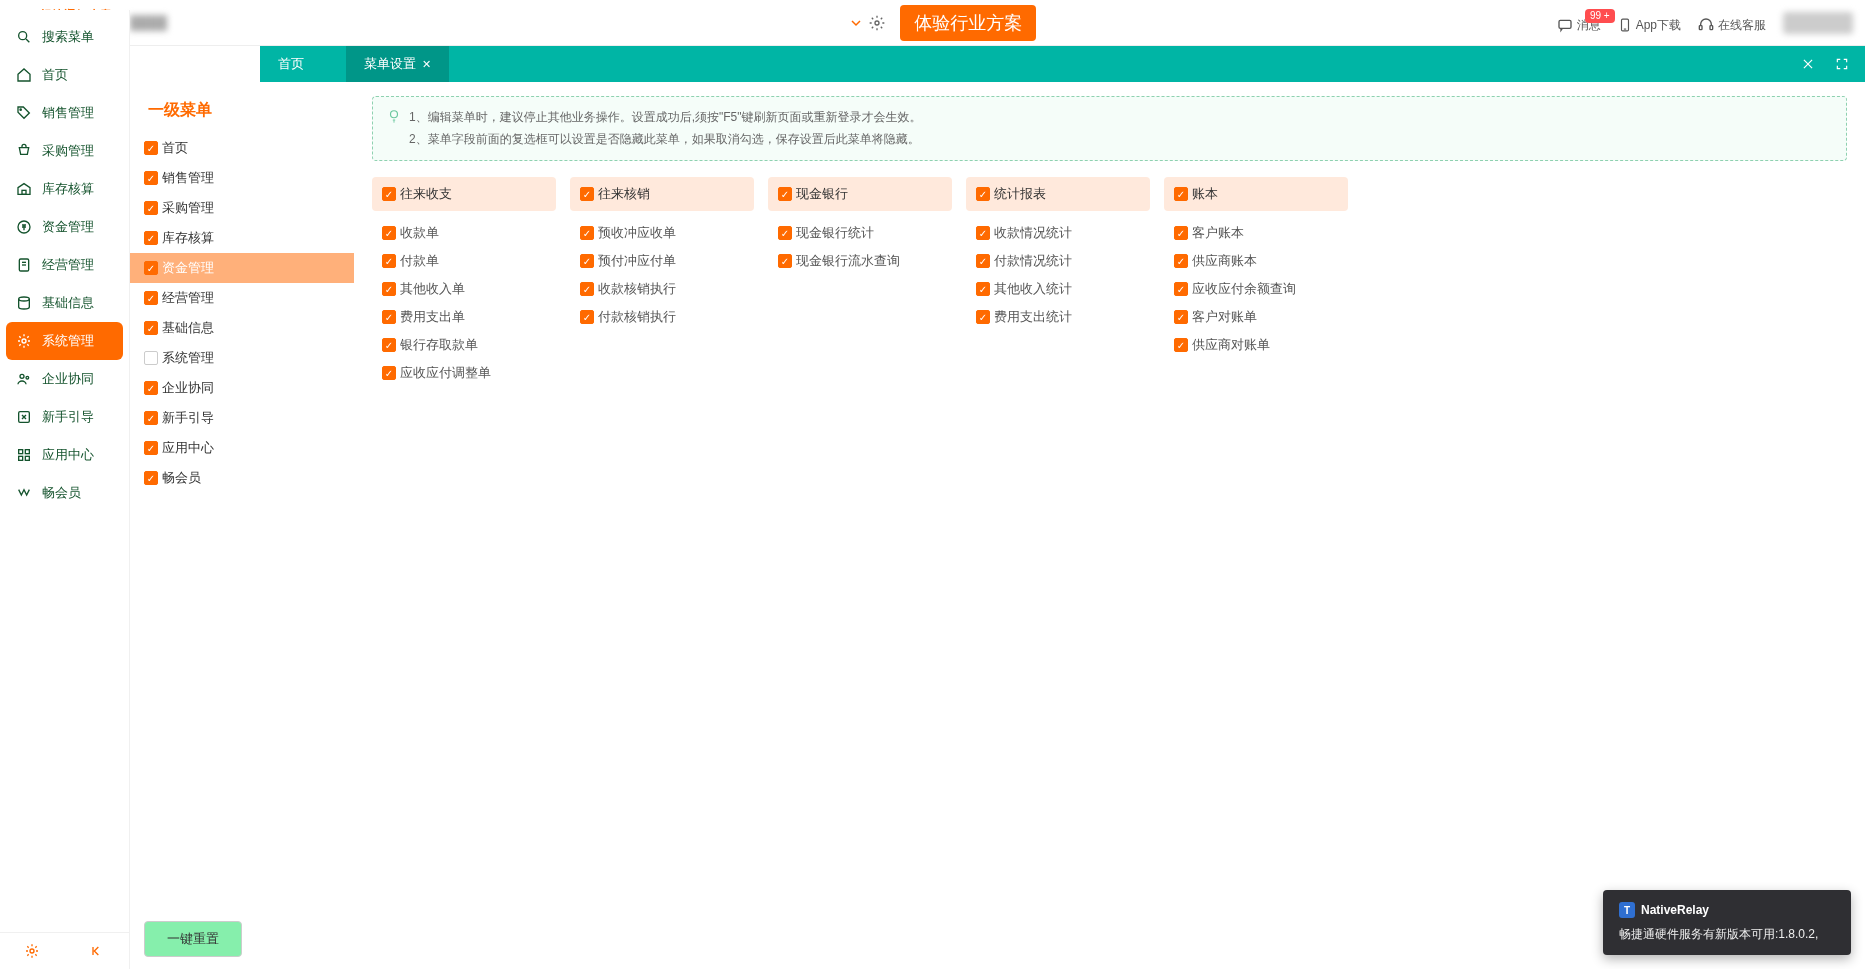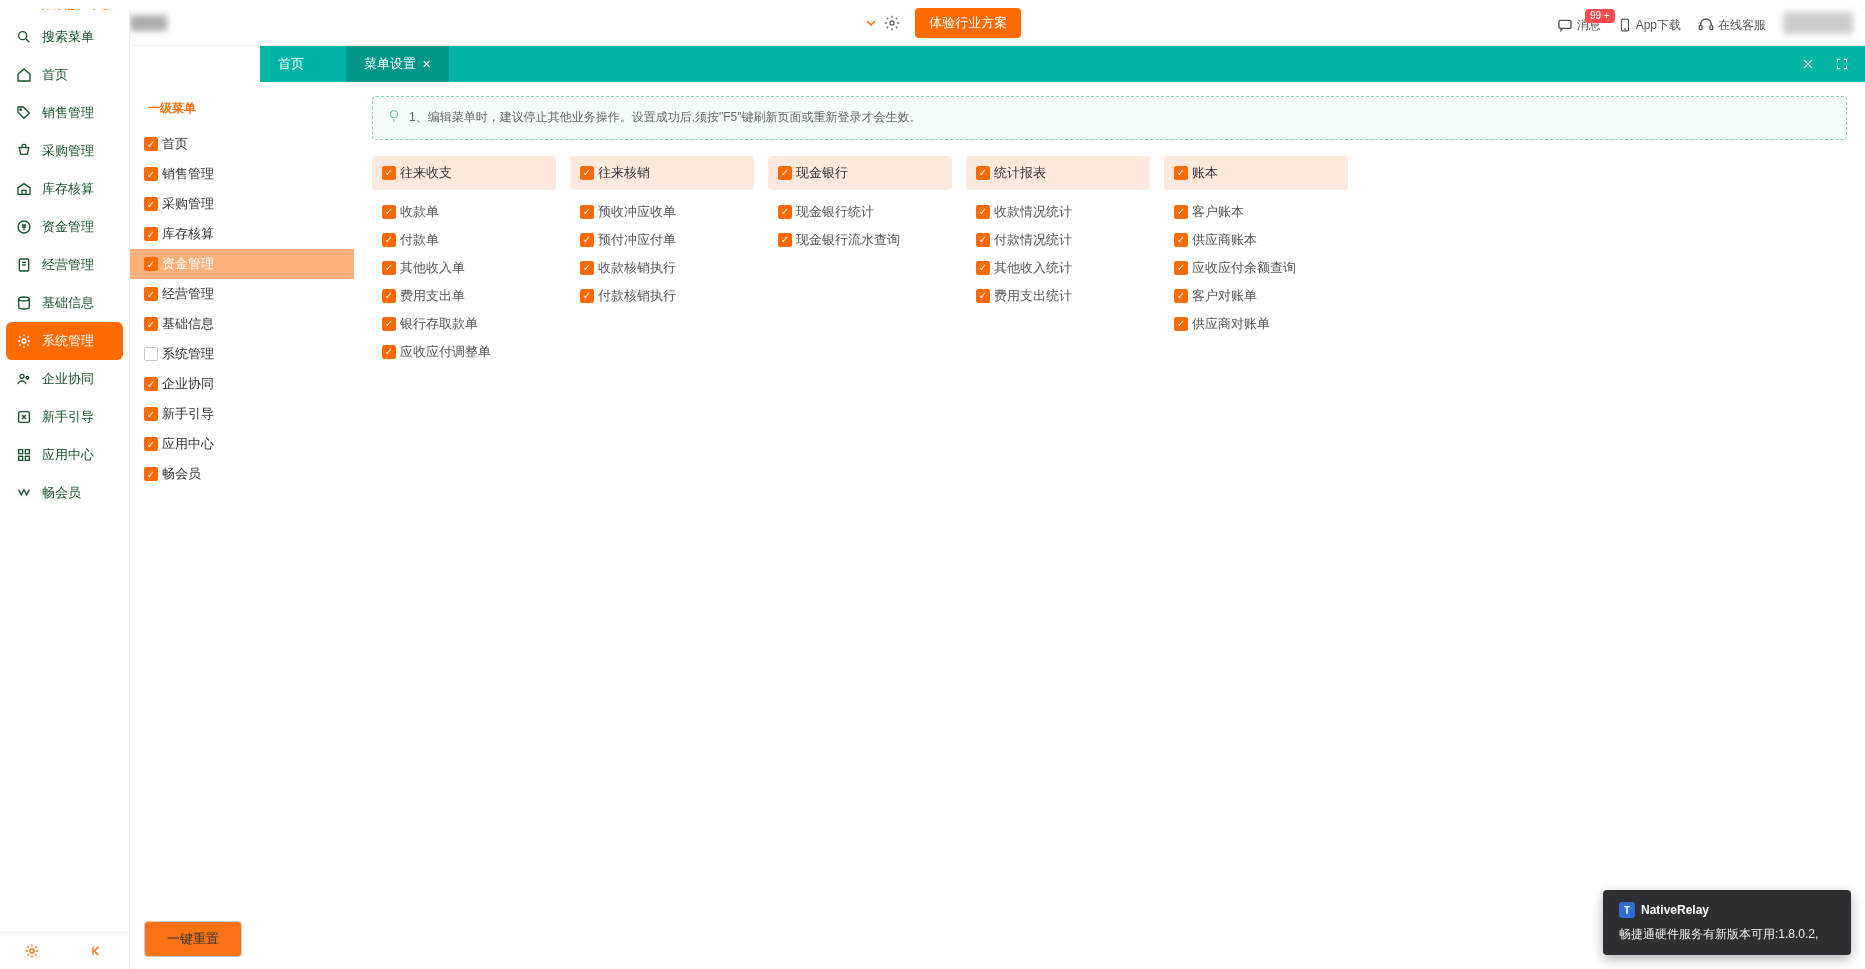--- a/index.html
+++ b/index.html
@@ -7,21 +7,21 @@
 
 
 .top-header { height: 46px; display: flex; align-items: center; padding: 0 12px; border-bottom: 1px solid #eee; }
 .logo-area { width: 118px; display: flex; align-items: center; gap: 4px; }
 .logo-mark { width: 24px; height: 24px; }
 .logo-text { font-size: 12px; color: #ff6a00; font-weight: 600; line-height: 1.1; }
 .logo-sub { font-size: 10px; color: #ff6a00; }
 .org-select { flex: 0 0 200px; display: flex; align-items: center; gap: 6px; color: #aaa; filter: blur(3px); }
 .chev { color: #ff6a00; margin-left: auto; }
 .gear-btn { width: 30px; height: 30px; display: flex; align-items: center; justify-content: center; color: #666; cursor: pointer; }
-.primary-btn { background: #ff6a00; color: #fff; border: none; border-radius: 4px; padding: 6px 14px; font-size: 13px; cursor: pointer; margin-left: 8px; }
+.primary-btn { background: #ff6a00; color: #fff; border: none; border-radius: 4px; padding: 6px 14px; font-size: 18px; cursor: pointer; margin-left: 8px; }
 .header-right { margin-left: auto; display: flex; align-items: flex-end; gap: 17px; color: #555; font-size: 12px; }
 .hr-item { display: flex; align-items: center; gap: 4px; cursor: pointer; position: relative; }
 .badge { position: absolute; top: -8px; right: -14px; background: #ff4d4f; color: #fff; font-size: 10px; border-radius: 4px; padding: 0 5px; line-height: 14px; }
 .avatar-blur { width: 70px; height: 22px; background: #ccc; filter: blur(3px); border-radius: 3px; }
 
 
 .tabs-bar { height: 36px; background: #00b5a5; display: flex; align-items: stretch; position: relative; margin-left: 130px; }
 .tab { display: flex; align-items: center; padding: 0 18px; color: #fff; font-size: 13px; cursor: pointer; gap: 6px; }
 .tab.active { background: #009688; margin-left: 24px; }
 .tab-close { font-size: 11px; cursor: pointer; }
@@ -39,26 +39,26 @@
 .nav-icon { width: 16px; height: 16px; display: inline-flex; align-items: center; justify-content: center; flex-shrink: 0; }
 .sidebar-footer { display: flex; border-top: 1px solid #f0f0f0; }
 .sf-btn { flex: 1; height: 36px; display: flex; align-items: center; justify-content: center; color: #ff6a00; cursor: pointer; }
 
 
 .content-wrap { flex: 1; display: flex; flex-direction: column; min-width: 0; }
 .content { flex: 1; display: flex; min-height: 0; }
 
 
 .level1-panel { width: 224px; background: #fff; padding: 12px 0 0 0; position: relative; }
-.level1-title { color: #ff6a00; font-size: 12px; font-weight: 600; padding: 6px 18px 12px; }
+.level1-title { color: #ff6a00; font-size: 16px; font-weight: 600; padding: 6px 18px 12px; }
 .l1-item { display: flex; align-items: center; gap: 4px; padding: 6px 8px 6px 14px; cursor: pointer; font-size: 13px; }
 .l1-item.active { background: #ffb07a; color: #fff; }
 .l1-item .cb { flex-shrink: 0; }
 .reset-bar { position: absolute; bottom: 12px; left: 14px; }
-.reset-btn { border: 1px solid #ccc; background: #f97316; padding: 8px 22px; border-radius: 4px; font-size: 13px; cursor: pointer; color: #333; }
+.reset-btn { border: 1px solid #ccc; background: #86efac; padding: 8px 22px; border-radius: 4px; font-size: 13px; cursor: pointer; color: #333; }
 
 
 .detail { flex: 1; padding: 14px 18px; overflow: auto; background: #fff; min-width: 0; }
 .tip-box { border: 1px dashed #8ed1b0; background: #f5fdf9; border-radius: 4px; padding: 10px 14px; color: #666; font-size: 12px; display: flex; gap: 8px; line-height: 1.8; }
 .tip-icon { color: #6ac79e; margin-top: 2px; }
 .groups { display: flex; gap: 14px; margin-top: 16px; flex-wrap: wrap; align-items: flex-start; }
 .group { width: 184px; }
 .group-header { background: #ffe9dc; border-radius: 4px; padding: 8px 10px; display: flex; align-items: center; gap: 4px; font-size: 13px; color: #333; margin-bottom: 8px; }
 .group-items { padding: 0 4px; }
 .g-item { display: flex; align-items: center; gap: 4px; padding: 5px 6px; font-size: 13px; color: #555; }
@@ -368,20 +368,21 @@
         <div class="tip-box">
           <span class="tip-icon">
             <svg width="14" height="14" viewBox="0 0 24 24" fill="none" stroke="#6ac79e" stroke-width="2">
                 <circle cx="12" cy="9" r="6"></circle>
                 <line x1="10" y1="19" x2="14" y2="19"></line>
                 <line x1="11" y1="22" x2="13" y2="22"></line>
               </svg>
           </span>
           <div>
             <div>1、编辑菜单时，建议停止其他业务操作。设置成功后,须按"F5"键刷新页面或重新登录才会生效。</div>
+            <div>2、菜单字段前面的复选框可以设置是否隐藏此菜单，如果取消勾选，保存设置后此菜单将隐藏。</div>
           </div>
         </div>
         <div class="groups" id="groups">
             <div class="group">
               <div class="group-header">
                 <span class="cb">✓</span>
                 <span>往来收支</span>
               </div>
               <div class="group-items">
                 <div class="g-item">

